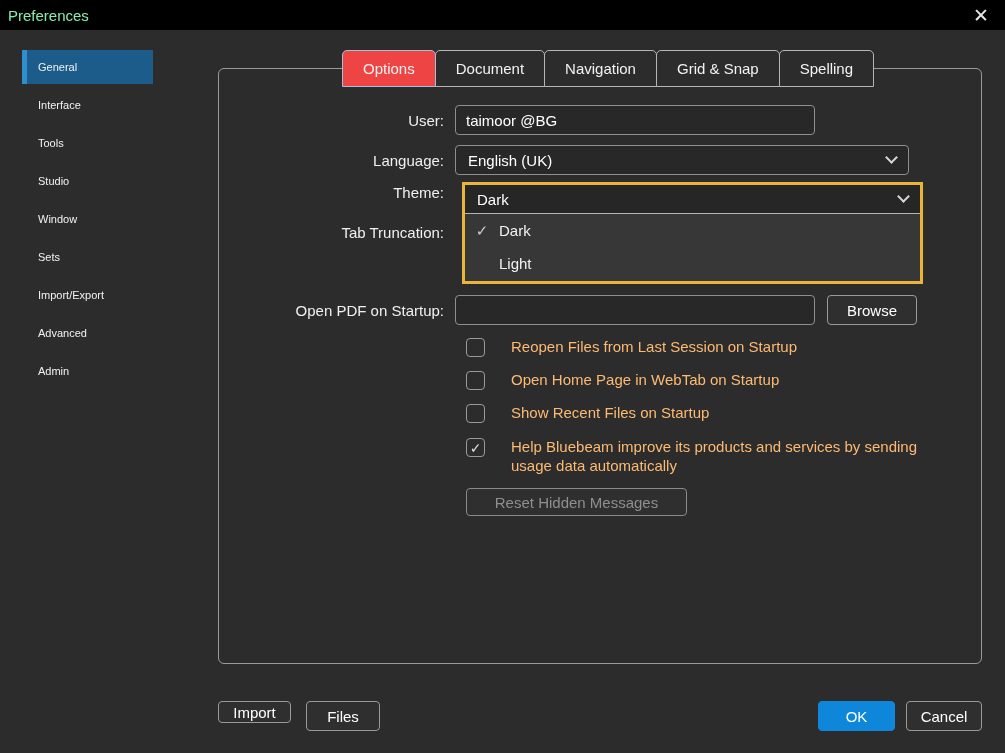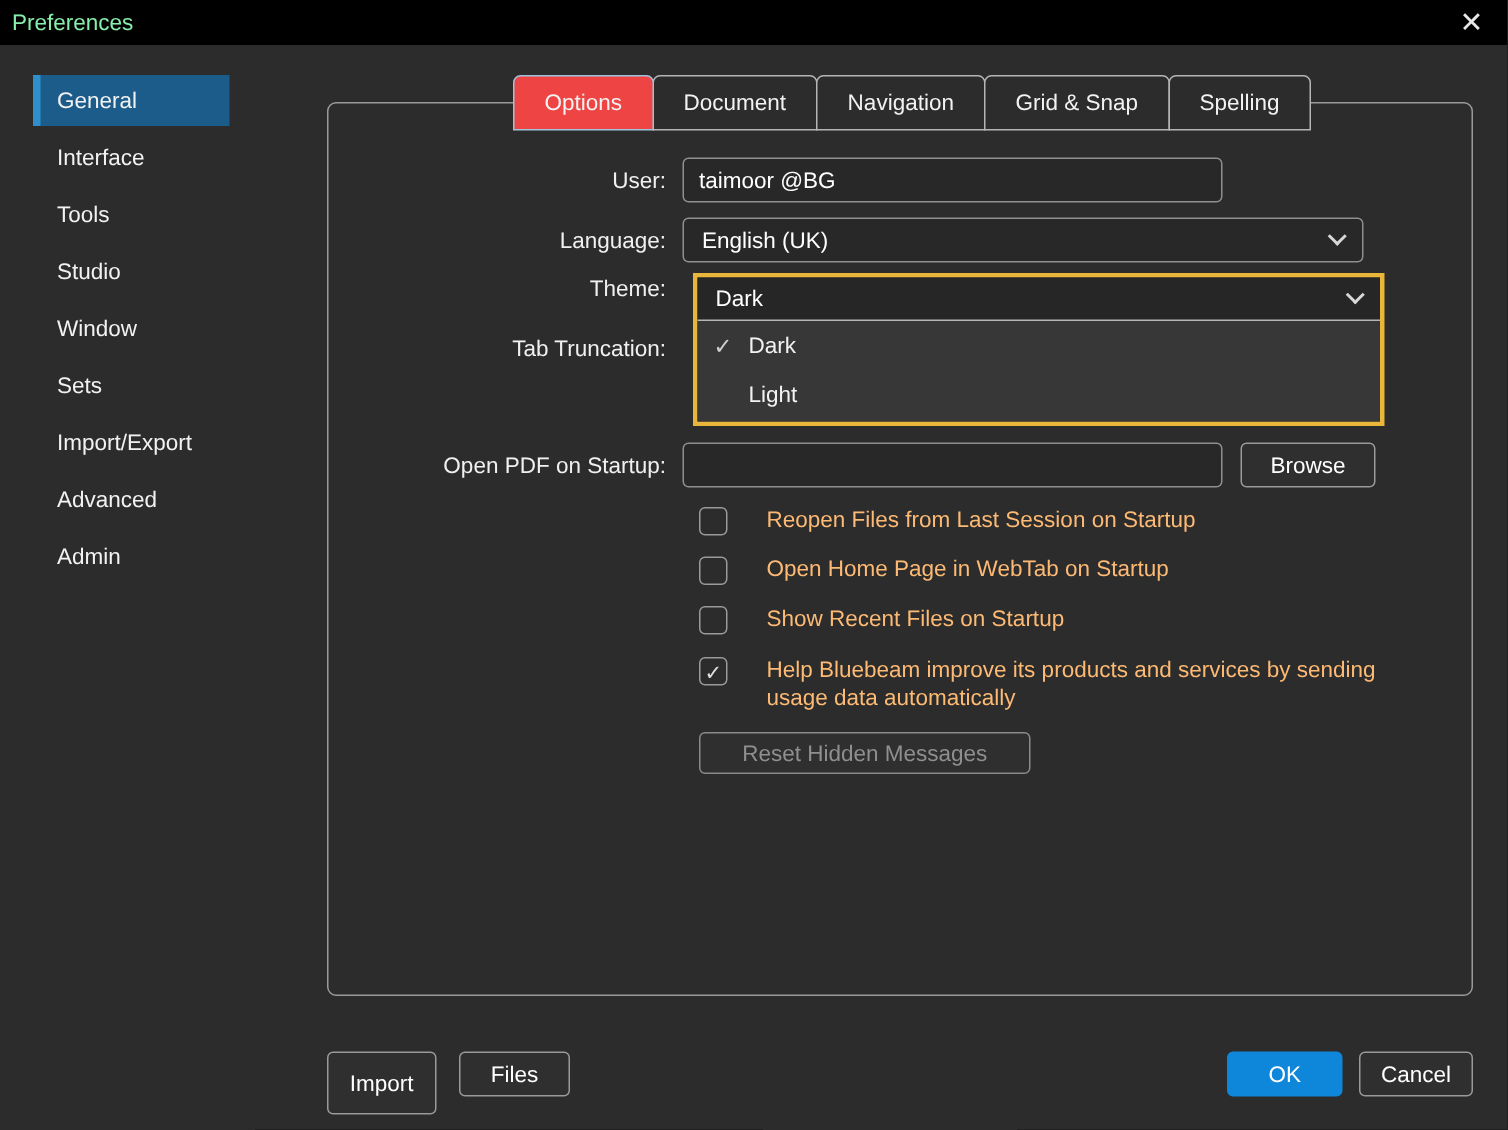--- a/index.html
+++ b/index.html
@@ -19,21 +19,21 @@
   .titlebar .title { font-size:15px; color:#86efac; }
   .close-btn {
     color:#e8e8e8; font-size:19px; font-weight:400; line-height:1;
     cursor:default; padding:2px 4px;
   }
   
   .sidebar { position:absolute; left:0; top:30px; width:218px; height:723px; }
   .side-item {
     position:absolute; left:22px; width:131px; height:34px;
     display:flex; align-items:center; padding-left:16px;
-    color:#f2f2f2; font-size:15px; white-space:nowrap;
+    color:#f2f2f2; font-size:11px; white-space:nowrap;
   }
   .side-item.selected {
     background:#1b5c8b; border-left:5px solid #2f8fcc; padding-left:11px;
   }
   
   .tabs { position:absolute; left:343px; top:50px; display:flex; z-index:4; }
   .tab {
     height:37px; padding:0 20px; display:flex; align-items:center;
     background:#2c2c2c; border:1px solid #b5b5b5; margin-left:-1px;
     border-radius:5px 5px 0 0; color:#f2f2f2; font-size:15px; white-space:nowrap;
@@ -212,21 +212,21 @@
   </div>
   <div class="cbrow top" style="top:438px">
     <span class="checkbox">✓</span>
     <span class="cblabel wrap">Help Bluebeam improve its products and services by sending usage data automatically</span>
   </div>
 
   <div class="btn disabled" style="position:absolute;left:466px;top:488px;width:221px;height:28px;z-index:2">
     <span>Reset Hidden Messages</span>
   </div>
 
-  <div class="btn" style="position:absolute;left:218px;top:701px;width:73px;height:42px">
+  <div class="btn" style="position:absolute;left:218px;top:701px;width:73px;height:22px">
     <span>Import</span>
   </div>
   <div class="btn" style="position:absolute;left:306px;top:701px;width:74px;height:30px">
     <span>Files</span>
   </div>
   <div class="btn primary" style="position:absolute;left:818px;top:701px;width:77px;height:30px">
     <span>OK</span>
   </div>
   <div class="btn" style="position:absolute;left:906px;top:701px;width:76px;height:30px">
     <span>Cancel</span>

